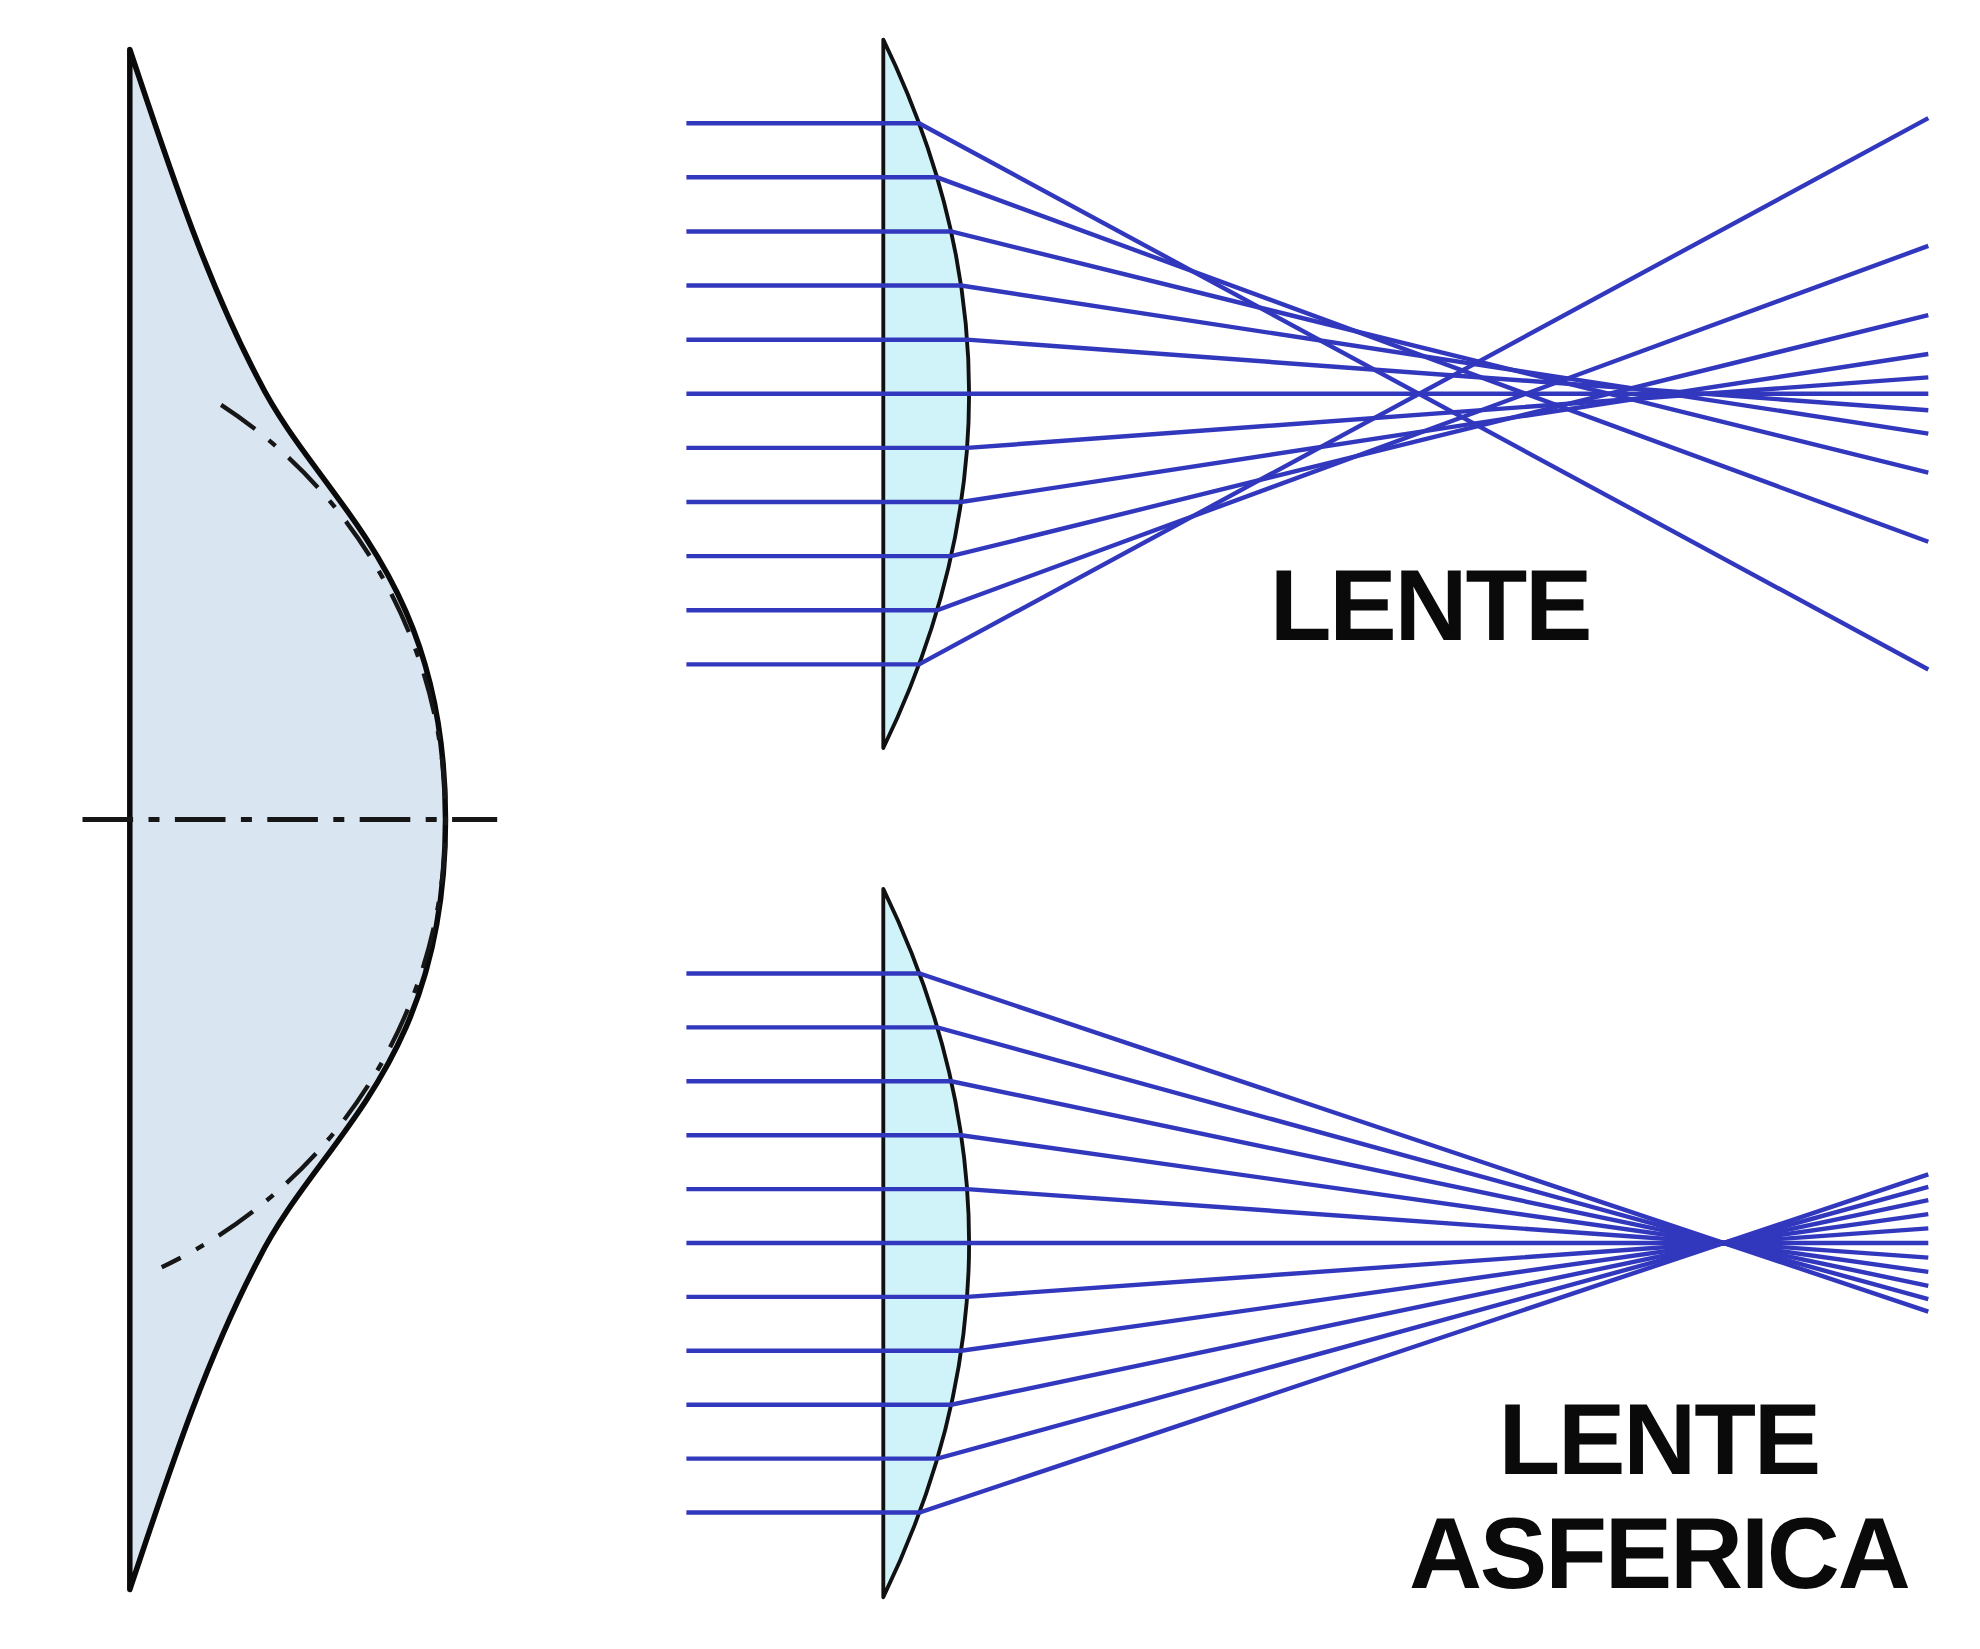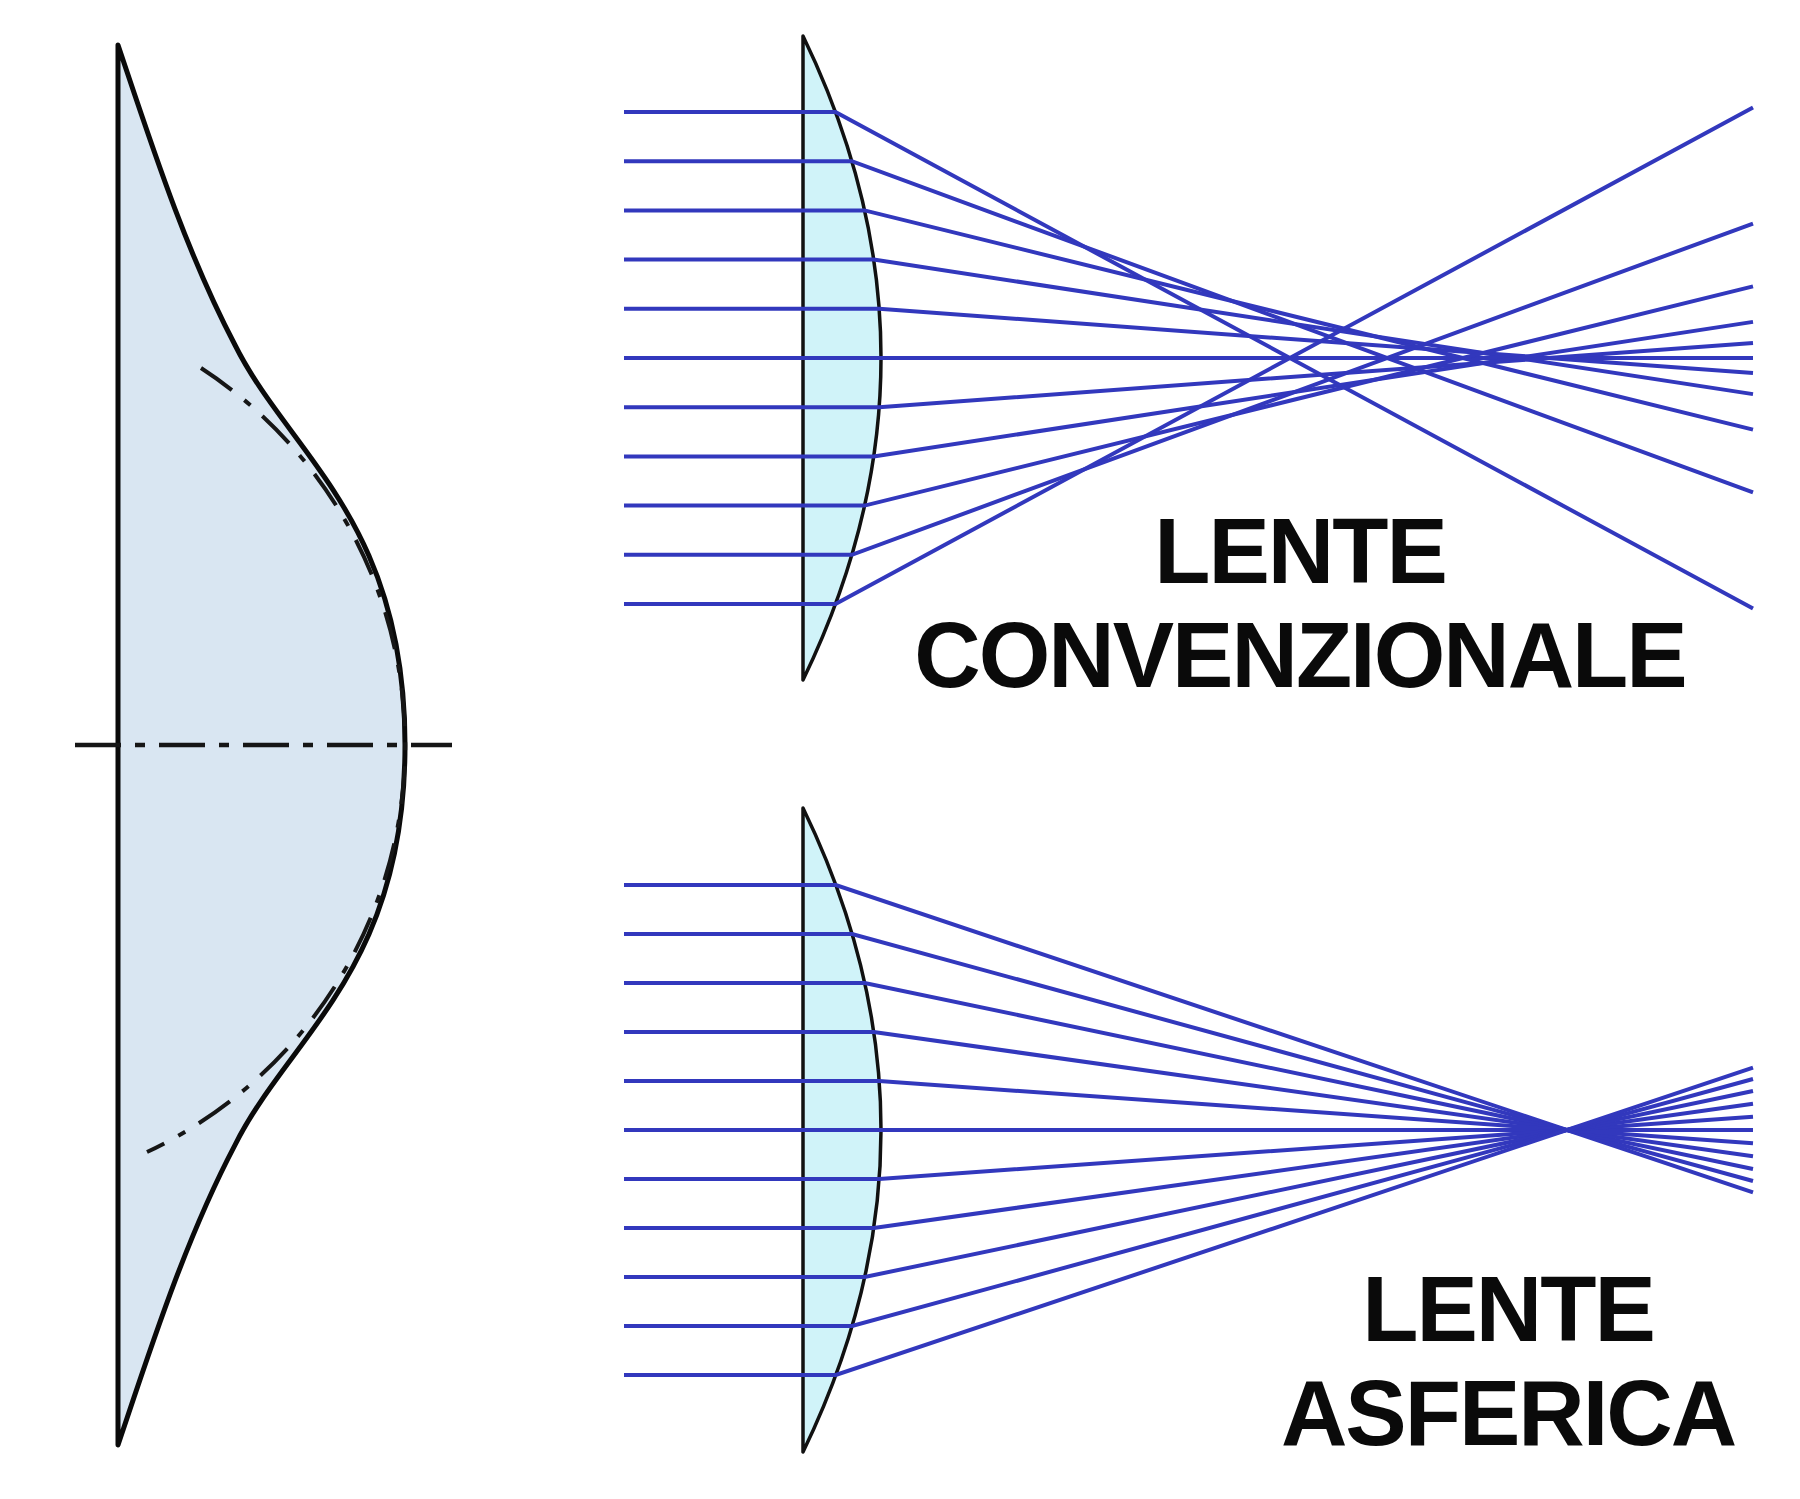--- a/index.html
+++ b/index.html
@@ -65,21 +65,20 @@
         <polyline points="624,1179 879.1937618147448,1179 1753,1116.7491751397213" fill="none" stroke="#3238bd" stroke-width="4"></polyline>
         <polyline points="624,1228 873.7750472589792,1228 1753,1103.7055050774986" fill="none" stroke="#3238bd" stroke-width="4"></polyline>
         <polyline points="624,1277 864.7438563327032,1277 1753,1091.0654883598231" fill="none" stroke="#3238bd" stroke-width="4"></polyline>
         <polyline points="624,1326 852.1001890359169,1326 1753,1079.005441824307" fill="none" stroke="#3238bd" stroke-width="4"></polyline>
         <polyline points="624,1375 835.8440453686201,1375 1753,1067.6740355989105" fill="none" stroke="#3238bd" stroke-width="4"></polyline>
       </g>
     </svg>
 
   <div class="label" id="label-conventional" style="left: 830px; top: 499px; width: 940px; font-size: 92px; line-height: 104px; color: rgb(10, 10, 10);">
     <div>LENTE</div>
-    <div>CONVENZIONALE</div>
   </div>
 
   <div class="label" id="label-aspheric" style="left: 1038px; top: 1257px; width: 940px; font-size: 92px; line-height: 104px; color: rgb(10, 10, 10);">
     <div>LENTE</div>
     <div>ASFERICA</div>
   </div>
 
 </div>
 
 </body></html>

